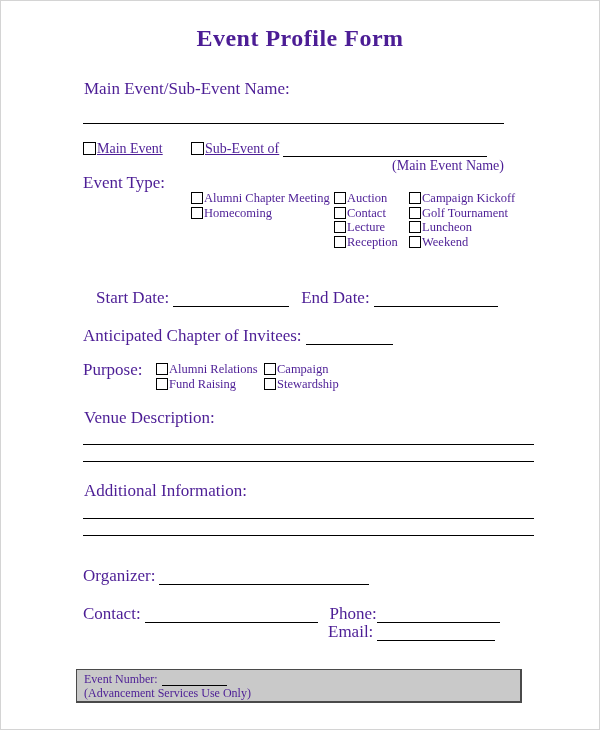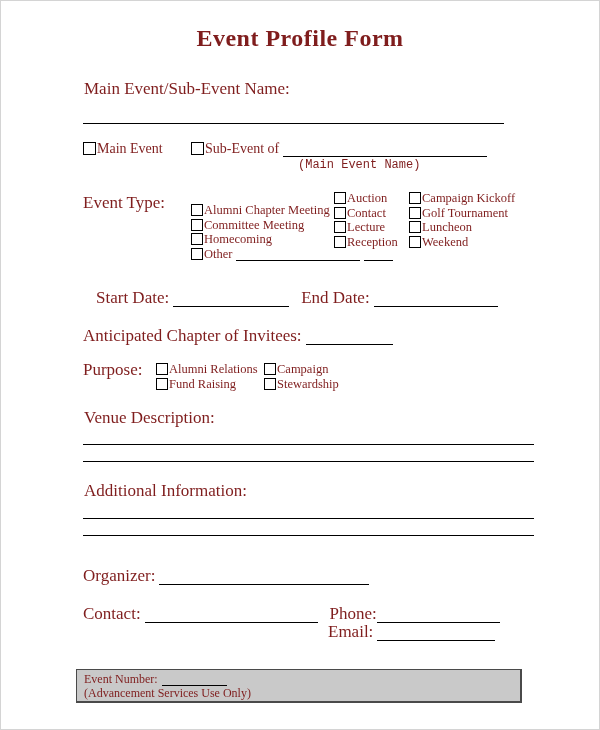--- a/index.html
+++ b/index.html
@@ -3,21 +3,21 @@
 <meta charset="utf-8">
 <style>
   html,body { margin:0; padding:0; background:#fff; }
   .page {
     position:relative;
     width:600px; height:730px;
     box-sizing:border-box;
     background:#ffffff;
     border:1px solid #d4d4d4;
     font-family:"Liberation Serif","DejaVu Serif",serif;
-    color:#7f1d1d;
+    color:#4c1d95;
     overflow:hidden;
   }
   .abs { position:absolute; white-space:nowrap; }
   .title {
     position:absolute; top:24px; left:0; width:100%;
     text-align:center; font-size:24px; font-weight:bold;
     letter-spacing:0.5px;
   }
   .lbl { font-size:17px; line-height:1.2; }
   .blank {
@@ -37,24 +37,24 @@
     box-sizing:border-box;
     border:1px solid #000;
     background:#fff;
     vertical-align:-2px;
   }
   .cb.md { width:13px; height:13px; }
   .opt { white-space:nowrap; }
   .cl { padding-left:1px; }
   .cbcol { position:absolute; font-size:12.5px; }
   .cbline { height:14.5px; line-height:14.5px; white-space:nowrap; }
-  .row14 { font-size:14px; }
+  .row14 { font-size:14px;text-decoration:underline; }
   .caption {
     position:absolute;
-    font-size:12px; text-align:left;font-family:Liberation Mono, monospace;
+    font-size:14px; text-align:right;
   }
   .adminbox {
     position:absolute;
     left:75px; top:668px; width:446px; height:34px;
     box-sizing:border-box;
     background:#c9c9c9;
     border:1px solid #4a4a4a;
     border-right-width:2px;
     border-bottom-width:2px;
     padding:2px 0 0 7px;
@@ -72,27 +72,25 @@
   <div class="rule" style="left:82px;top:104px;width:421px;height:18px"></div>
 
   <div class="abs row14" style="top:140px;left:82px">
     <span class="opt"><span class="cb md"></span><span class="cl">Main Event</span></span>
   </div>
   <div class="abs row14" style="top:140px;left:190px">
     <span class="opt"><span class="cb md"></span><span class="cl">Sub-Event of</span></span><span class="blank" style="width:204px;margin-left:4px"></span>
   </div>
   <div class="caption" style="top:157px;left:297px;width:206px">(Main Event Name)</div>
 
-  <div class="abs lbl" style="top:192px;left:82px">Event Type:</div>
+  <div class="abs lbl" style="top:172px;left:82px">Event Type:</div>
 
-  <div class="cbcol" style="top:202px;left:190px">
+  <div class="cbcol" style="top:190px;left:190px">
     <div class="cbline"><span class="opt"><span class="cb"></span><span class="cl">Alumni Chapter Meeting</span></span></div>
-    <div class="cbline"><span class="opt"><span class="cb"></span><span class="cl">Committee Meeting</span></span></div>
     <div class="cbline"><span class="opt"><span class="cb"></span><span class="cl">Homecoming</span></span></div>
-    <div class="cbline"><span class="opt"><span class="cb"></span><span class="cl">Other</span></span><span class="blank sm" style="width:124px;margin-left:4px"></span><span class="blank sm" style="width:29px;margin-left:4px"></span></div>
   </div>
 
   <div class="cbcol" style="top:190px;left:333px">
     <div class="cbline"><span class="opt"><span class="cb"></span><span class="cl">Auction</span></span></div>
     <div class="cbline"><span class="opt"><span class="cb"></span><span class="cl">Contact</span></span></div>
     <div class="cbline"><span class="opt"><span class="cb"></span><span class="cl">Lecture</span></span></div>
     <div class="cbline"><span class="opt"><span class="cb"></span><span class="cl">Reception</span></span></div>
   </div>
 
   <div class="cbcol" style="top:190px;left:408px">

